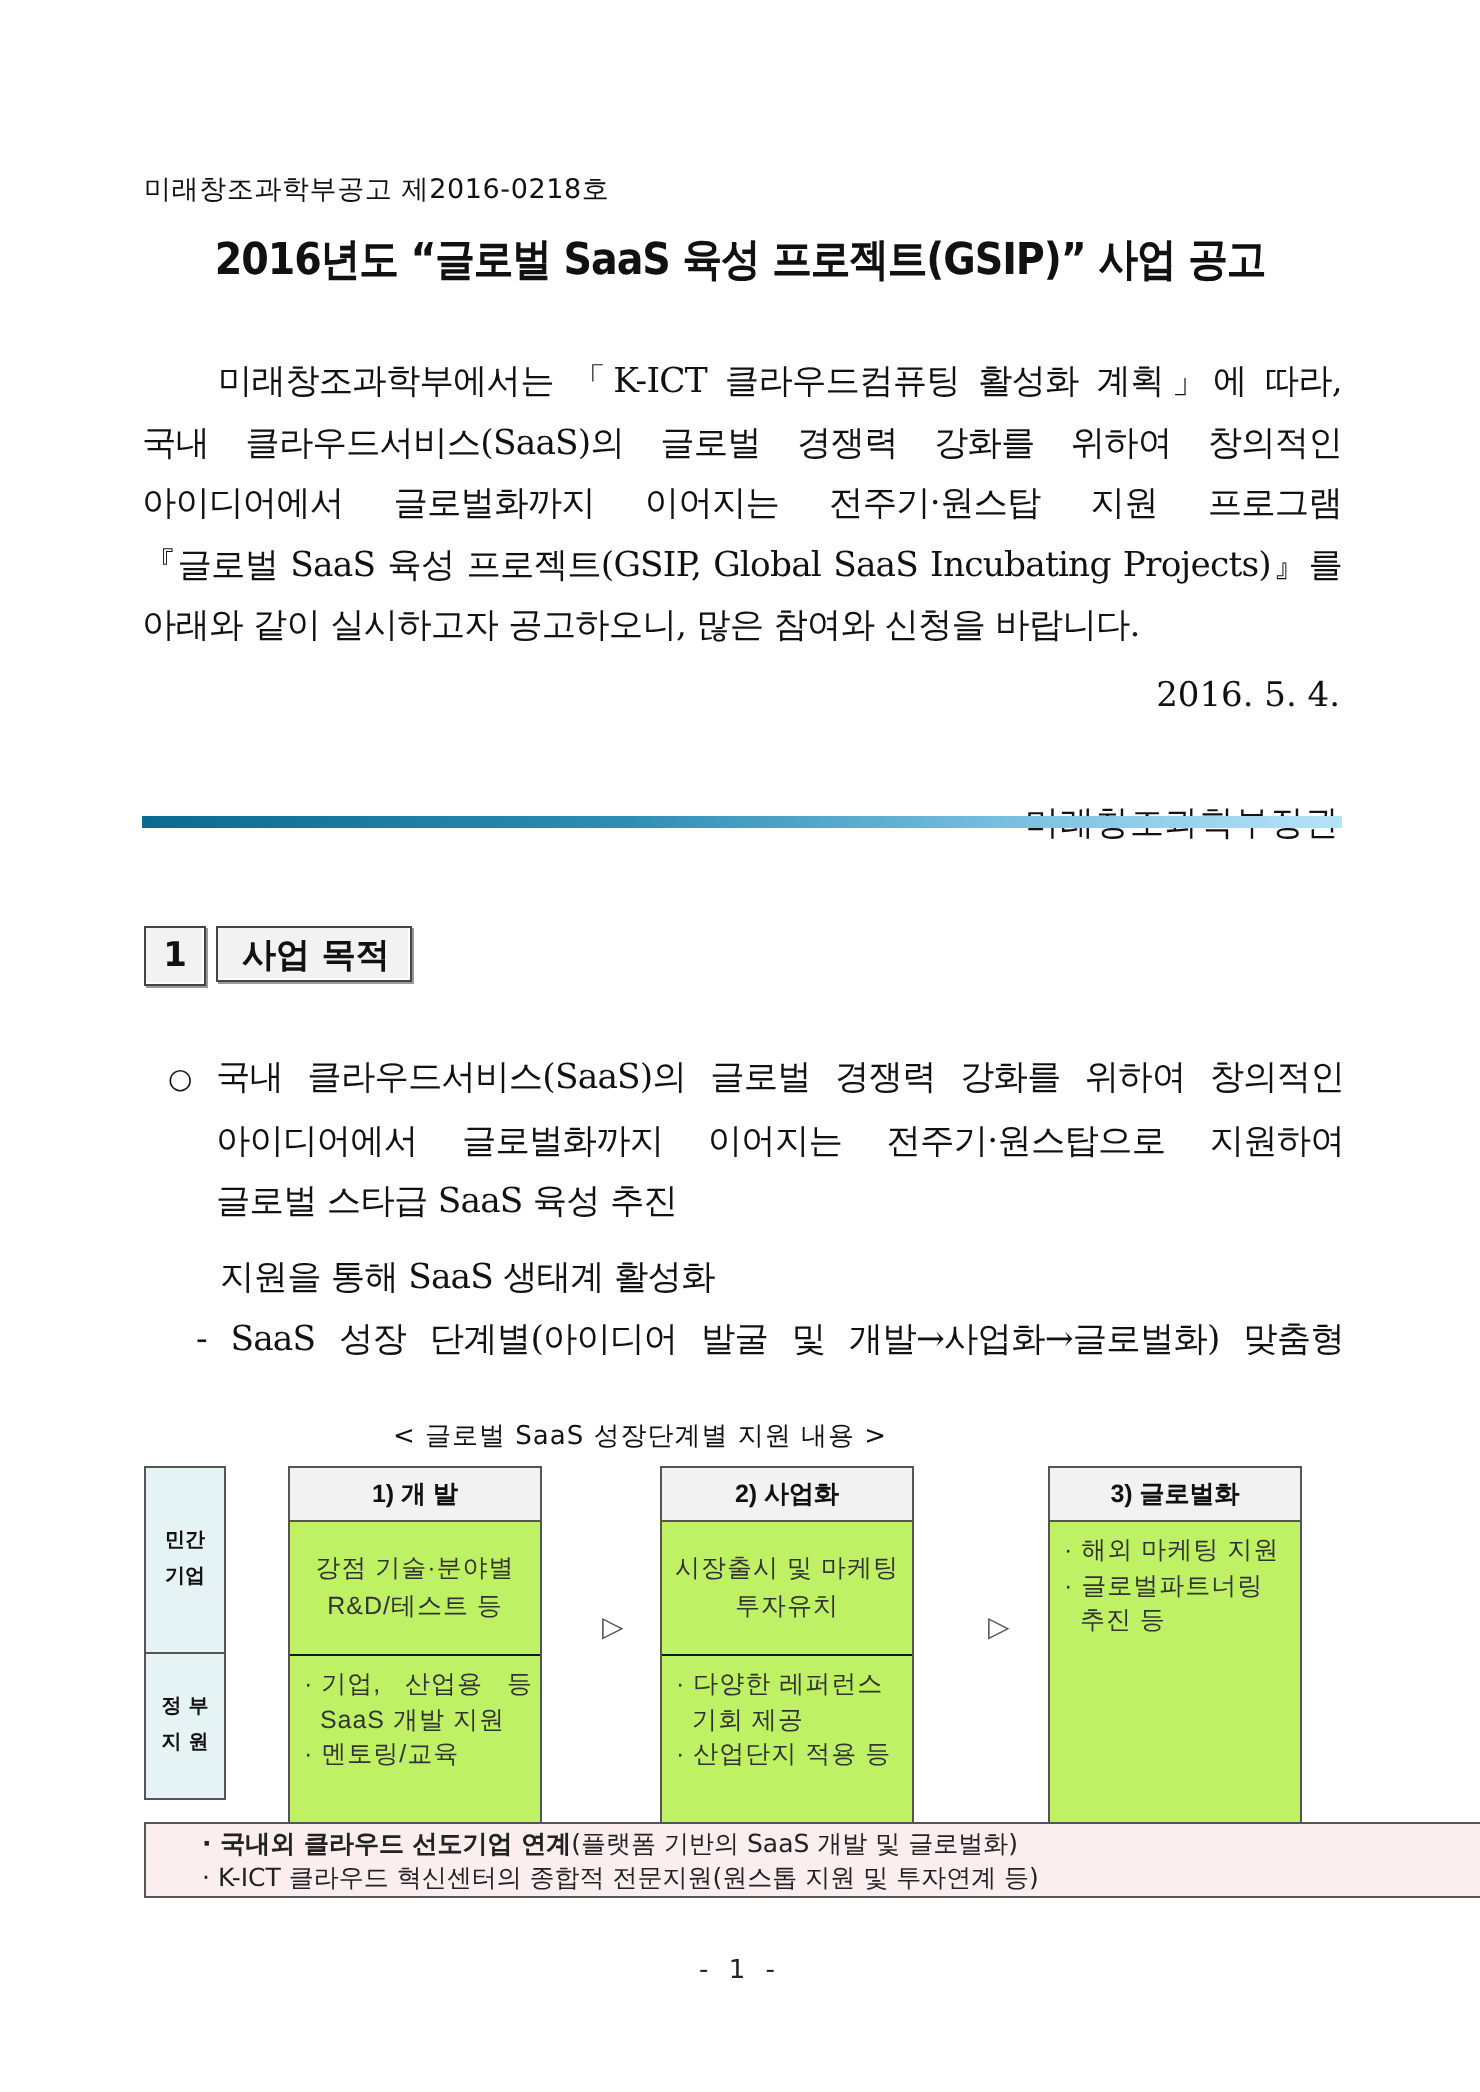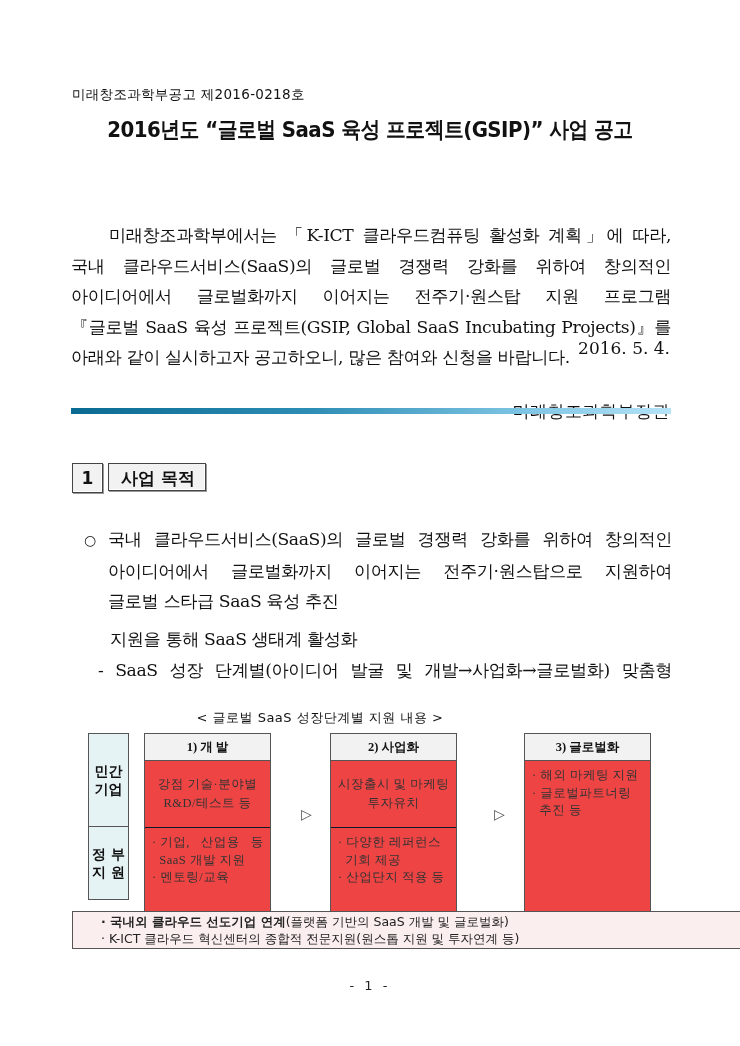--- a/index.html
+++ b/index.html
@@ -15,21 +15,21 @@
     }
     .title {
       left: 0; width: 740px; top: 115px; text-align: center;
       font-family: "DejaVu Sans", "Liberation Sans", sans-serif;
       font-weight: bold; font-size: 22px; letter-spacing: -0.6px;
       transform: scaleX(0.9); transform-origin: center;
     }
     .intro {
       left: 71px; width: 600px; top: 176px;
       font-size: 17.2px; line-height: 30.6px; text-align: justify;
-      text-align-last: justify; letter-spacing: -0.4px; margin-top: 44px;
+      text-align-last: justify; letter-spacing: -0.4px;
     }
     .intro p { margin: 0; white-space: nowrap; }
     .intro p.indent { padding-left: 38px; }
     .intro p.last { text-align-last: left; }
     .date {
       right: 70px; top: 338px; font-size: 17px; text-align: right;
     }
     .signer {
       right: 70px; top: 368px; font-size: 17px; text-align: right; letter-spacing: 0.5px; margin-top: 32px;
     }
@@ -58,30 +58,30 @@
       left: 98px; width: 574px; top: 624px;
       font-size: 17.2px; line-height: 30.5px; letter-spacing: -0.4px;
     }
     .dash-line { white-space: nowrap; text-align: justify; text-align-last: justify; }
     .dash-line.cont { padding-left: 12px; text-align-last: left; }
     .diagram-caption {
       left: 0; width: 640px; top: 709px; text-align: center;
       font-family: "DejaVu Sans", "Liberation Sans", sans-serif; font-size: 13px; letter-spacing: 0.5px;
     }
     .side-box {
-      left: 88px; width: 41px; border: 1px solid #555; background: #e6f3f5;
-      font-family: "DejaVu Sans", "Liberation Sans", sans-serif; font-weight: bold; font-size: 14px;
+      left: 72px; width: 41px; border: 1px solid #555; background: #e6f3f5;
+      font-family: "DejaVu Sans", "Liberation Sans", sans-serif; font-weight: bold; font-size: 10px;
       display: flex; align-items: center; justify-content: center; text-align: center; line-height: 18px;
       box-sizing: border-box;
     }
     .side-top { top: 733px; height: 93px; border-bottom: none; }
     .side-bot { top: 826px; height: 74px; }
     .stage {
       top: 733px; width: 127px; height: 209px; border: 1px solid #555; box-sizing: border-box;
-      font-family: Liberation Serif, serif; font-size: 12.5px; background: #ef4444;
+      font-family: Liberation Sans, sans-serif; font-size: 12.5px; background: #bef264;
     }
     .stage-head {
       height: 26px; border-bottom: 1px solid #555; background: #f2f2f2; text-align: center;
       font-weight: bold; line-height: 26px; font-size: 12.5px;
     }
     .stage-mid {
       height: 66px; border-bottom: 1px solid #0f172a; display: flex; flex-direction: column;
       justify-content: center; align-items: center; line-height: 19px; color: #333; letter-spacing: 0.5px;
     }
     .stage-bot {

